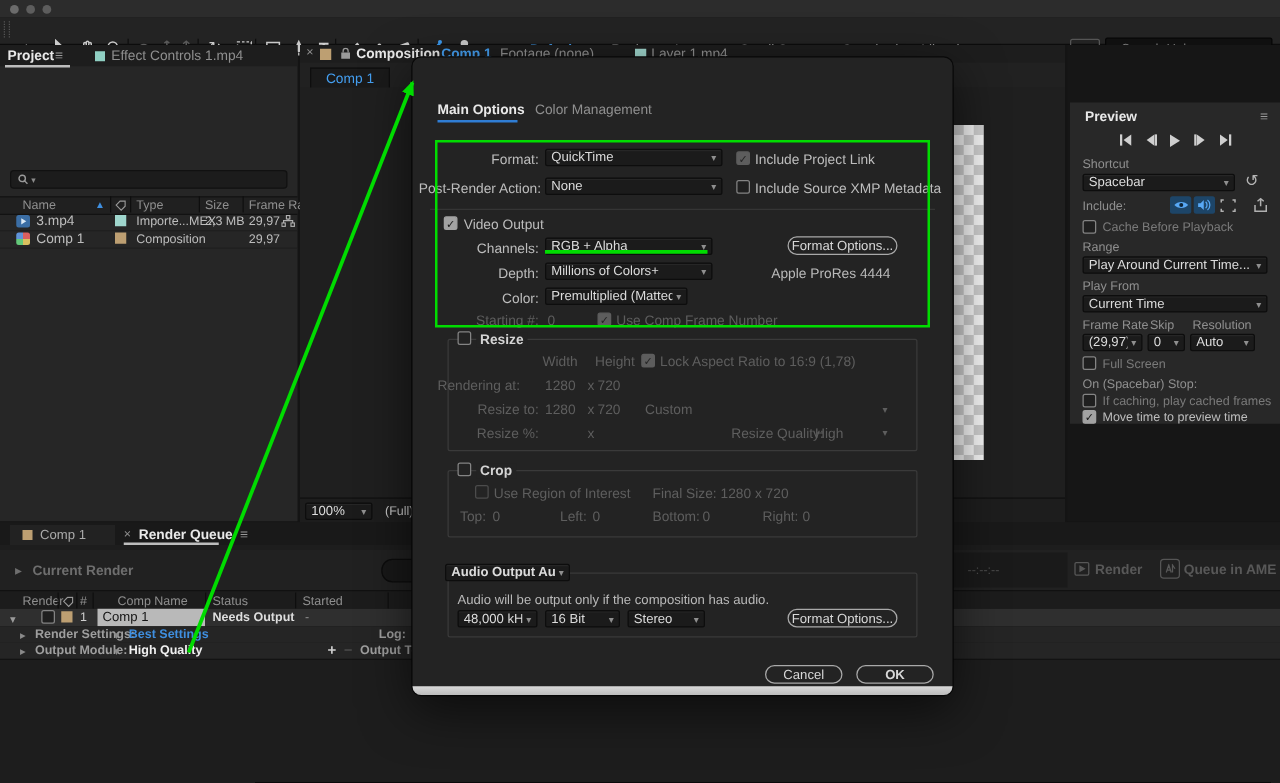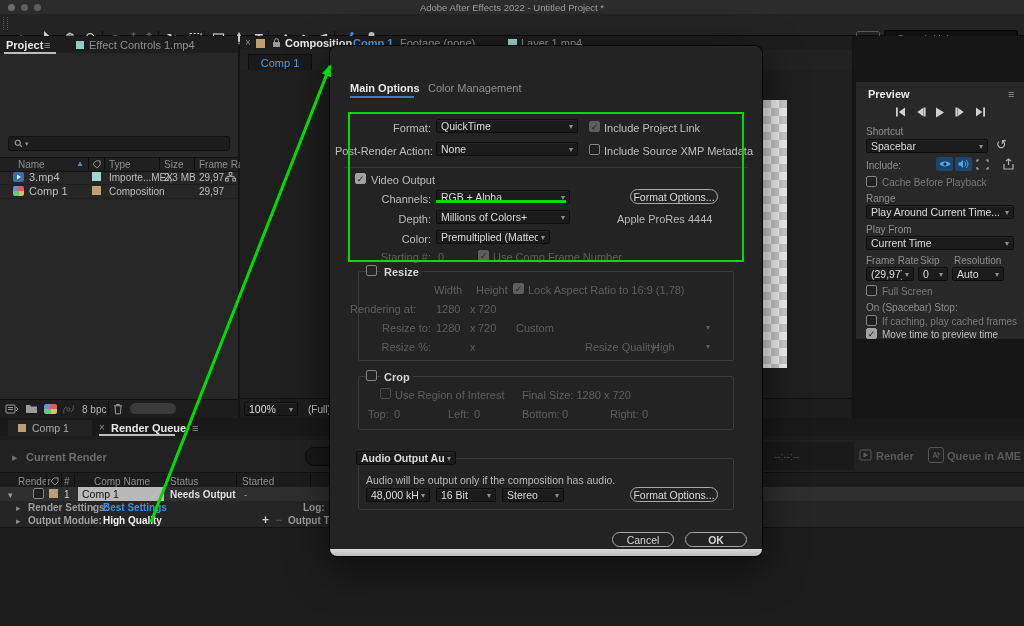--- a/index.html
+++ b/index.html
@@ -43,21 +43,20 @@
 </style>
 </head>
 <body>
 
 <div id="app">
 
   <div class="p" style="left:0;top:0;width:1024px;height:14px;background:#2c2c2c;">
     <span class="p" style="left:8px;top:4px;width:7px;height:7px;border-radius:50%;background:#6b6b6b;"></span>
     <span class="p" style="left:21px;top:4px;width:7px;height:7px;border-radius:50%;background:#5d5d5d;"></span>
     <span class="p" style="left:34px;top:4px;width:7px;height:7px;border-radius:50%;background:#5d5d5d;"></span>
-    <span class="t xs" style="left:0;top:2px;width:1024px;text-align:center;color:#9c9c9c;">Adobe After Effects 2022 - Untitled Project *</span>
   </div>
 
   <div class="p" style="left:0;top:14px;width:1024px;height:21px;background:#232323;border-bottom:1px solid #0c0c0c;">
     <span class="p" style="left:3px;top:3px;width:3px;height:13px;border-left:1px dotted #555;border-right:1px dotted #555;"></span>
     <span class="tool" style="left:12px;color:#c9c9c9;font-size:14px;">
         <span>⌂</span>
       </span>
     <span class="tool" style="left:38px;">
         <svg width="13" height="14" viewBox="0 0 13 14">
           <path d="M3 0l8 7.4-3.6.5 2 4.6-1.9.9-1.9-4.7L3 11z" fill="#cdcdcd"></path>
@@ -217,41 +216,20 @@
     </div>
 
     <div class="p" style="left:0;top:148px;width:238px;height:14px;border-bottom:1px solid #1f1f1f;">
       <span class="p" style="left:13px;top:2px;width:11px;height:10px;border-radius:2px;background:conic-gradient(#d95f5f 0 25%,#d9c05f 0 50%,#64c97a 0 75%,#5f93d9 0);"></span>
       <span class="t" style="left:29px;top:1px;">Comp 1</span>
       <span class="p" style="left:92px;top:2px;width:9px;height:9px;background:#bd9f72;"></span>
       <span class="t sm" style="left:109px;top:2px;">Composition</span>
       <span class="t sm" style="left:199px;top:2px;">29,97</span>
     </div>
 
-    <div class="p" style="left:0;top:363px;width:238px;height:18px;background:#1d1d1d;border-top:1px solid #101010;">
-      <svg class="ic" style="left:5px;top:4px;" width="14" height="10" viewBox="0 0 14 10" fill="none" stroke="#9a9a9a">
-          <rect x="1" y="1" width="9" height="8" rx="1"></rect>
-          <path d="M3 3.5h5M3 5.5h5"></path>
-          <path d="M11 3l2 2-2 2"></path>
-        </svg>
-      <svg class="ic" style="left:25px;top:4px;" width="13" height="10" viewBox="0 0 13 10">
-          <path d="M1 1h4l1 1.5h6V9H1z" fill="#9a9a9a"></path>
-        </svg>
-      <span class="ic" style="left:44px;top:4px;width:13px;height:10px;border-radius:2px;background:conic-gradient(#d95f5f 0 25%,#d9c05f 0 50%,#64c97a 0 75%,#5f93d9 0);"></span>
-      <svg class="ic" style="left:62px;top:4px;" width="13" height="11" viewBox="0 0 13 11" fill="none" stroke="#5e5e5e">
-          <path d="M2 9.5C1 7 2 4 4.5 3M11 1.5c1 2.5 0 5.5-2.5 6.5"></path>
-          <circle cx="6.5" cy="5.5" r="1.6"></circle>
-        </svg>
-      <span class="t sm" style="left:82px;top:4px;color:#b5b5b5;">8 bpc</span>
-      <span class="vline" style="left:108px;top:2px;height:14px;"></span>
-      <svg class="ic" style="left:113px;top:3px;" width="10" height="12" viewBox="0 0 10 12" fill="none" stroke="#9a9a9a">
-          <path d="M1 2.8h8M3.5 2.8V1.5h3v1.3M2 2.8l.6 8h4.8l.6-8"></path>
-        </svg>
-      <span class="p" style="left:130px;top:3px;width:46px;height:11px;background:#3a3a3a;border-radius:6px;"></span>
-    </div>
   </div>
 
   <div class="p" style="left:240px;top:36px;width:612px;height:381px;background:#212121;">
     <div class="p" style="left:0;top:0;width:612px;height:14px;background:#1d1d1d;"></div>
     <span class="t mut" style="left:5px;top:1px;font-size:10px;">×</span>
     <span class="p" style="left:16px;top:3px;width:9px;height:9px;background:#bd9f72;"></span>
     <svg class="ic" style="left:32px;top:2px;" width="9" height="10" viewBox="0 0 9 10">
         <rect x="1" y="4" width="7" height="5" fill="#9a9a9a"></rect>
         <path d="M2.5 4V2.7a2 2 0 014 0V4" fill="none" stroke="#9a9a9a"></path>
       </svg>

